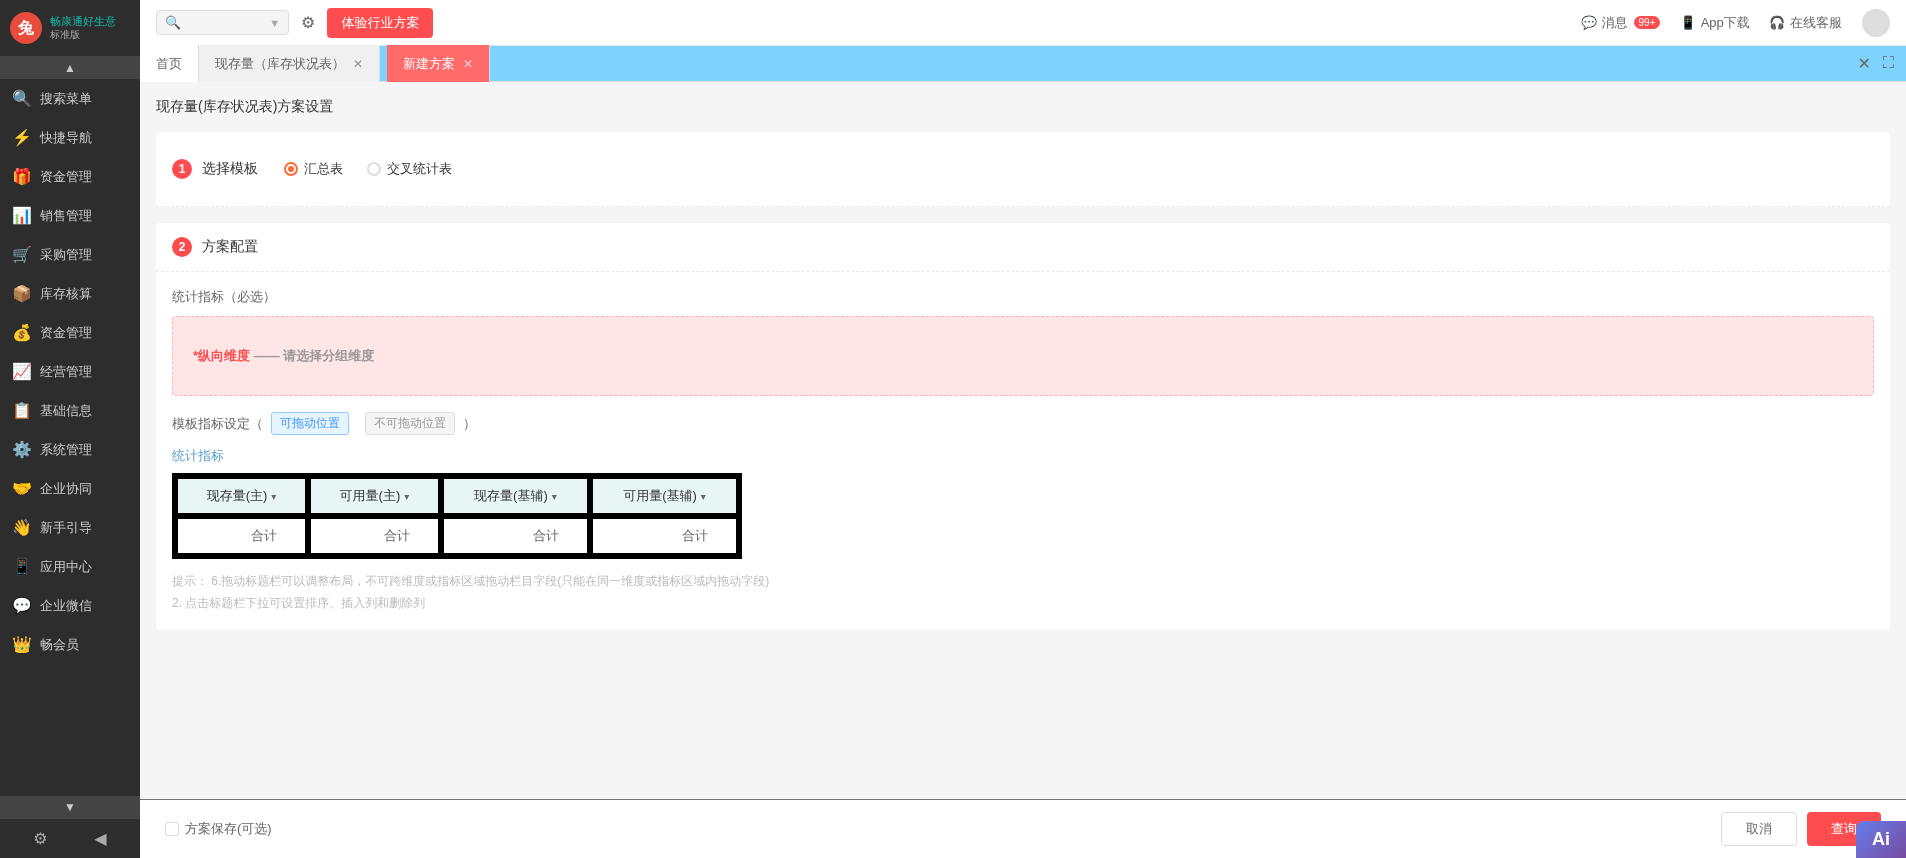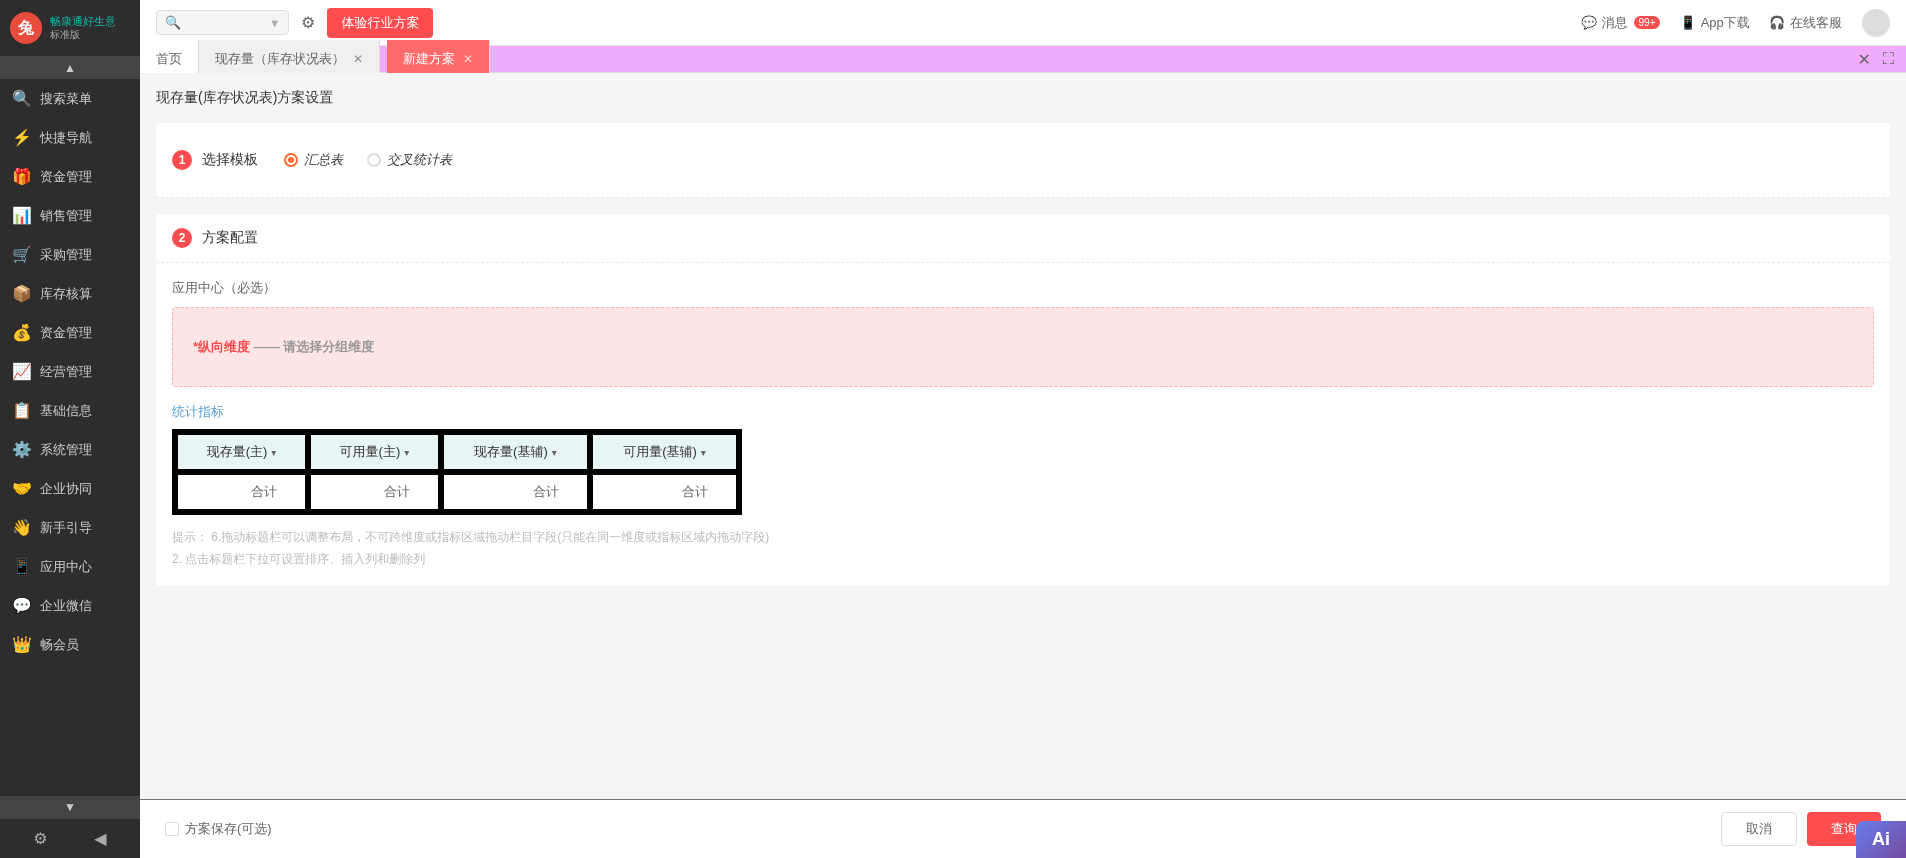--- a/index.html
+++ b/index.html
@@ -127,24 +127,24 @@
       margin-left: 2px;
     }
     .avatar-placeholder {
       width: 28px; height: 28px;
       background: #ddd;
       border-radius: 50%;
     }
 
     
     .tabbar {
-      background: #f0abfc;
-      display: flex;
-      align-items: center;
-      height: 27px;
+      background: #7dd3fc;
+      display: flex;
+      align-items: center;
+      height: 36px;
       padding: 0 0;
       flex-shrink: 0;
       border-bottom: 1px solid #ddd;
     }
     .tab {
       display: flex;
       align-items: center;
       padding: 0 16px;
       height: 38px;
       background: #f0f0f0;
@@ -201,21 +201,21 @@
       flex-shrink: 0;
     }
     .step-label { font-size: 14px; color: #333; font-weight: 500; }
 
     .radio-group {
       display: flex;
       align-items: center;
       gap: 24px;
       padding: 14px 16px;
     }
-    .radio-item { display: flex; align-items: center; gap: 6px; cursor: pointer; color: #333; font-style: italic; }
+    .radio-item { display: flex; align-items: center; gap: 6px; cursor: pointer; color: #333; }
     .radio-dot {
       width: 14px; height: 14px;
       border-radius: 50%;
       border: 2px solid #ddd;
       display: flex;
       align-items: center;
       justify-content: center;
     }
     .radio-dot.checked { border-color: #ff6b35; }
     .radio-dot.checked::after {
@@ -485,27 +485,34 @@
         </div>
       </div>
     </div>
 
     <div class="section">
       <div class="step-header">
         <div class="step-num">2</div>
         <span class="step-label">方案配置</span>
       </div>
       <div class="step2-content">
-        <div class="field-label">应用中心（必选）</div>
+        <div class="field-label">统计指标（必选）</div>
         <div class="dimension-box">
           <span class="dimension-required">*纵向维度</span>
           <span class="dimension-text"> —— </span>
           <span class="dimension-text">请选择分组维度</span>
         </div>
 
+        <div class="indicator-setting">
+          <span>模板指标设定（</span>
+          <span class="drag-badge">可拖动位置</span>
+          <span></span>
+          <span class="no-drag-badge">不可拖动位置</span>
+          <span>）</span>
+        </div>
 
         <div class="stats-section">
           <div class="stats-label">统计指标</div>
           <table class="stats-table">
             <thead>
               <tr>
                 <th>
                   <div class="col-header">
                     <span>现存量(主)</span>
                     <span class="chevron-down">▾</span>

